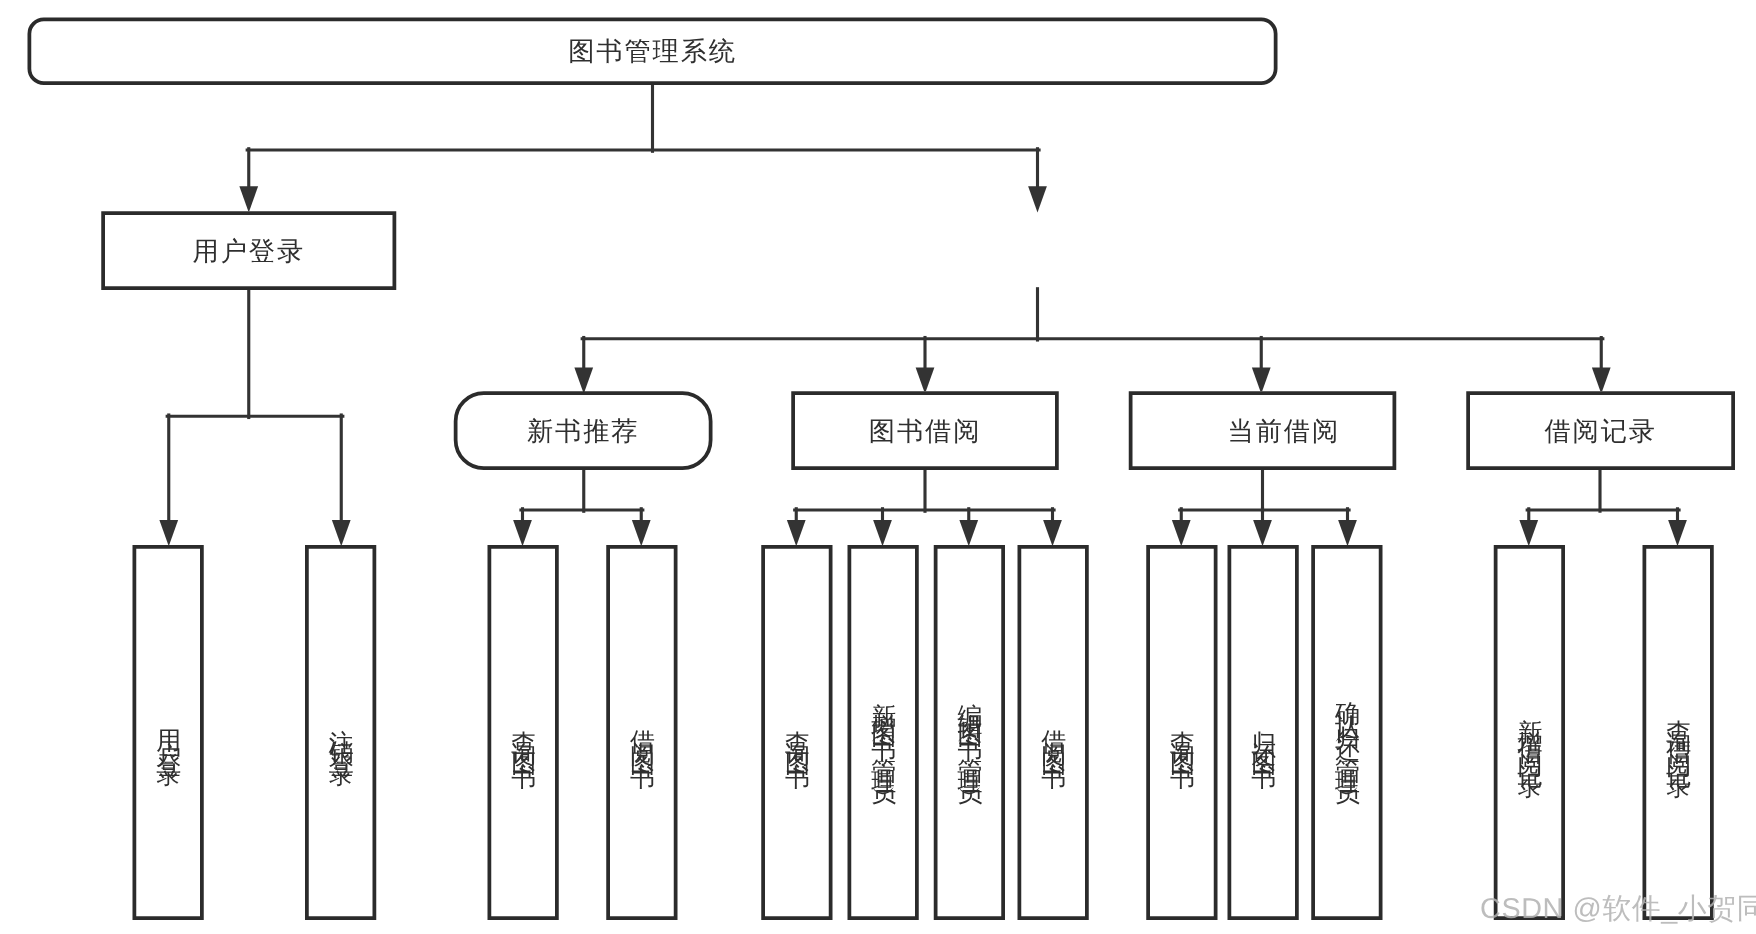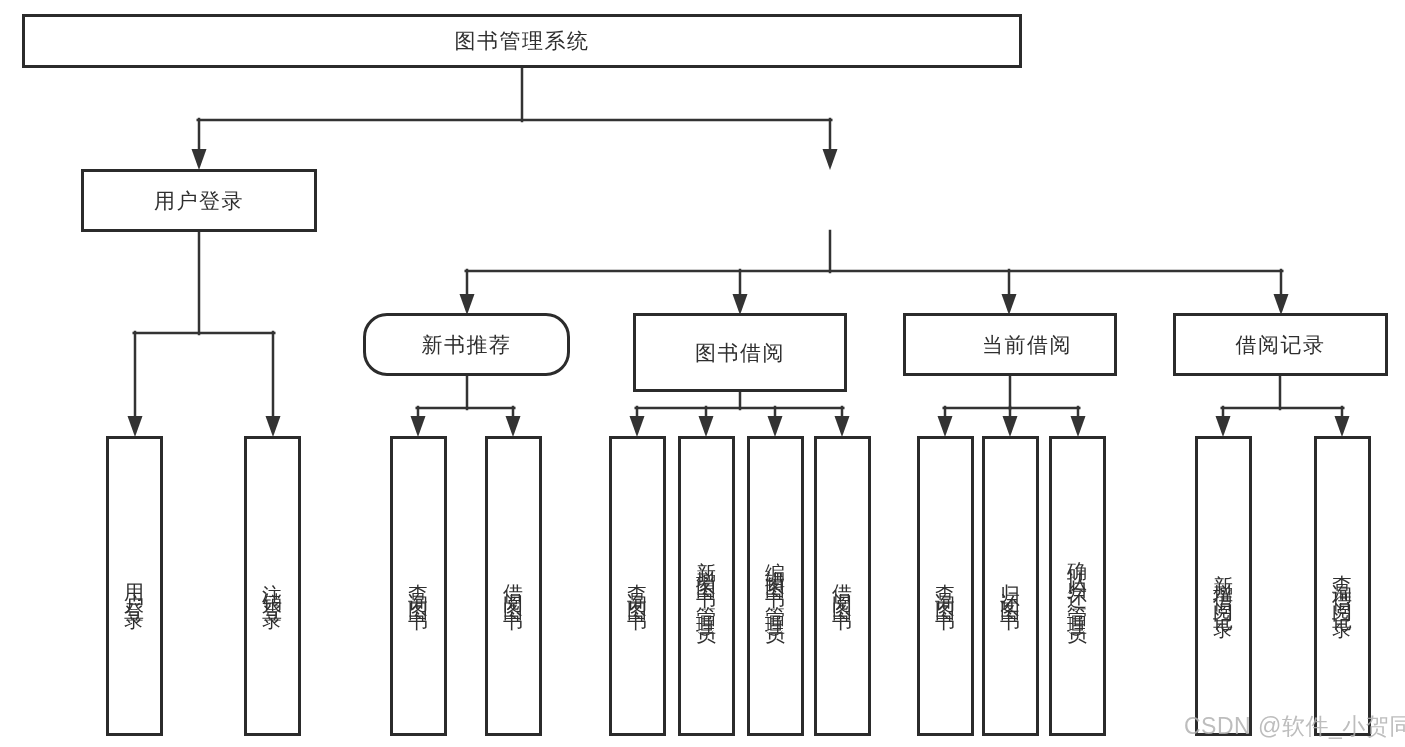--- a/index.html
+++ b/index.html
@@ -128,26 +128,26 @@
     <g stroke-linecap="square">
       <line x1="1280" y1="375" x2="1280" y2="409"></line>
       <line x1="1221.75" y1="408" x2="1343.25" y2="408"></line>
       <line x1="1223" y1="407" x2="1223" y2="419"></line>
       <polygon points="1215.5,416 1230.5,416 1223,437" stroke="none"></polygon>
       <line x1="1342" y1="407" x2="1342" y2="419"></line>
       <polygon points="1334.5,416 1349.5,416 1342,437" stroke="none"></polygon>
     </g>
   </svg>
 
-  <div class="box hbox" style="left:22px; top:14px; width:1000px; height:54px;">图书管理系统</div>
+  <div class="box hbox" style="left:22px; top:14px; width:1000px; height:54px;border-radius:13px;">图书管理系统</div>
 
   <div class="box hbox" style="left:81px; top:169px; width:236px; height:63px;">用户登录</div>
 
   <div class="box hbox" style="left:363px; top:313px; width:207px; height:63px;border-radius:24px;">新书推荐</div>
-  <div class="box hbox" style="left:633px; top:313px; width:214px; height:79px;">图书借阅</div>
+  <div class="box hbox" style="left:633px; top:313px; width:214px; height:63px;">图书借阅</div>
   <div class="box hbox" style="left:903px; top:313px; width:214px; height:63px;padding-left:34px;">当前借阅</div>
   <div class="box hbox" style="left:1173px; top:313px; width:215px; height:63px;">借阅记录</div>
 
   <div class="box leaf" style="left:106px;">用户登录</div>
   <div class="box leaf" style="left:244px;">注销登录</div>
 
   <div class="box leaf" style="left:390px;">查询图书</div>
   <div class="box leaf" style="left:485px;">借阅图书</div>
 
   <div class="box leaf" style="left:609px;">查询图书</div>

